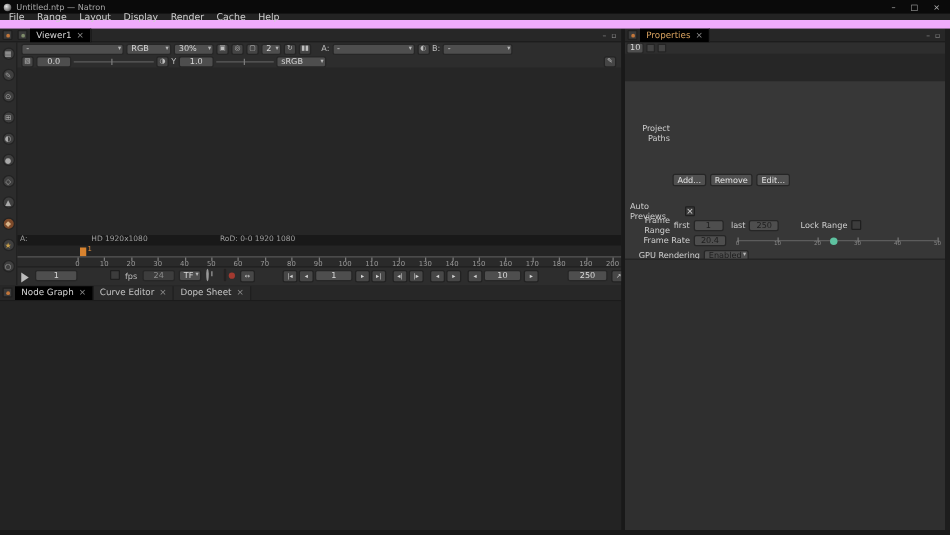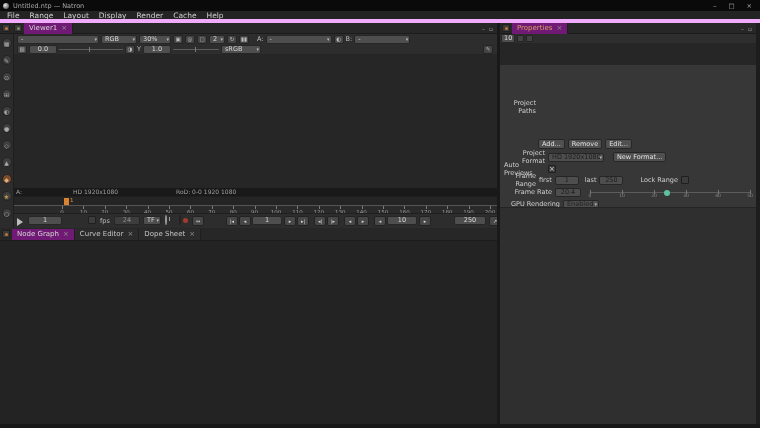--- a/index.html
+++ b/index.html
@@ -7,33 +7,33 @@
   #screen{position:relative;width:760px;height:428px;background:#262626;overflow:hidden;
     font-family:"DejaVu Sans","Liberation Sans",sans-serif;font-size:7px;color:#c8c8c8;cursor:default}
   .abs{position:absolute}
   
   #titlebar{left:0;top:0;width:760px;height:11px;background:#0a0a0a;display:flex;align-items:center}
   #app-icon{width:6px;height:6px;border-radius:50%;margin:0 4px 0 3px;
     background:radial-gradient(circle at 35% 35%,#e8e8e8,#7a7a7a 60%,#333)}
   #win-title{font-size:6.5px;color:#a8a8a8}
   #win-controls{margin-left:auto;display:flex;gap:12px;padding-right:8px;color:#b5b5b5;font-size:6.5px}
   
-  #menubar{left:0;top:11px;width:760px;height:12px;background:#232323;border-bottom:4px solid #f0abfc;
+  #menubar{left:0;top:11px;width:760px;height:12px;background:#232323;border-bottom:7px solid #f0abfc;
     display:flex;align-items:center;padding-left:2px}
   .menu-item{padding:0 5px;font-size:7.5px;color:#cscsc}
   .menu-item{color:#cfcfcf}
   
   .tabrow{background:#272727;border-bottom:1px solid #1b1b1b;display:flex;align-items:center}
   .pane-ico{width:8px;height:8px;background:#3a3a3a;border:1px solid #1f1f1f;border-radius:1px;
     margin:0 2px;position:relative}
   .pane-ico i{position:absolute;left:2px;top:2px;width:3px;height:3px;border-radius:50%;background:#c2763a}
   .pane-ico.g i{background:#7f8c6a}
   .tab{height:11px;display:flex;align-items:center;gap:4px;padding:0 5px;background:#2b2b2b;
     border-right:1px solid #1f1f1f;font-size:7px;color:#c4c4c4}
-  .tab.active{background:#701a75;color:#d6d6d6}
+  .tab.active{background:#000000;color:#d6d6d6}
   .tab .x{color:#8f8f8f;font-size:7px}
   .corner{margin-left:auto;display:flex;gap:4px;padding-right:4px;color:#9a9a9a;font-size:6px}
   
   #toolstrip{left:0;top:34px;width:14px;height:194px;background:#2c2c2c;border-right:1px solid #1e1e1e;
     display:flex;flex-direction:column;align-items:center;padding-top:4px;gap:7px}
   .tool{width:10px;height:10px;border-radius:50%;background:#3f3f3f;border:1px solid #232323;
     color:#a9a9a9;font-size:6px;line-height:9px;text-align:center}
   
   .vrow{left:14px;width:483px;height:10px;background:#2d2d2d;display:flex;align-items:center;gap:2px}
   .combo{height:9px;background:#4e4e4e;border:1px solid #262626;border-radius:2px;color:#d6d6d6;
@@ -347,25 +347,20 @@
   <div id="props-content" class="abs">
     <div id="paths-label">Project Paths</div>
 
 
     <div class="prow" style="left:38px;top:74px">
       <span class="btn">Add...</span>
       <span class="btn">Remove</span>
       <span class="btn">Edit...</span>
     </div>
 
-    <div class="prow" style="left:0;top:87px">
-      <span class="plbl" style="width:45px">Project Format</span>
-      <span class="combo dk" style="width:56px">HD 1920x1080</span>
-      <span class="btn" style="margin-left:6px">New Format...</span>
-    </div>
 
     <div class="prow" style="left:0;top:99px">
       <span class="plbl" style="width:45px;text-align:left;padding-left:4px">Auto Previews</span>
       <span class="chk" style="position:static">×</span>
     </div>
 
     <div class="prow" style="left:0;top:110px">
       <span class="plbl" style="width:36px">Frame Range</span>
       <span class="plbl">first</span>
       <span class="field dk" style="width:24px">1</span>

